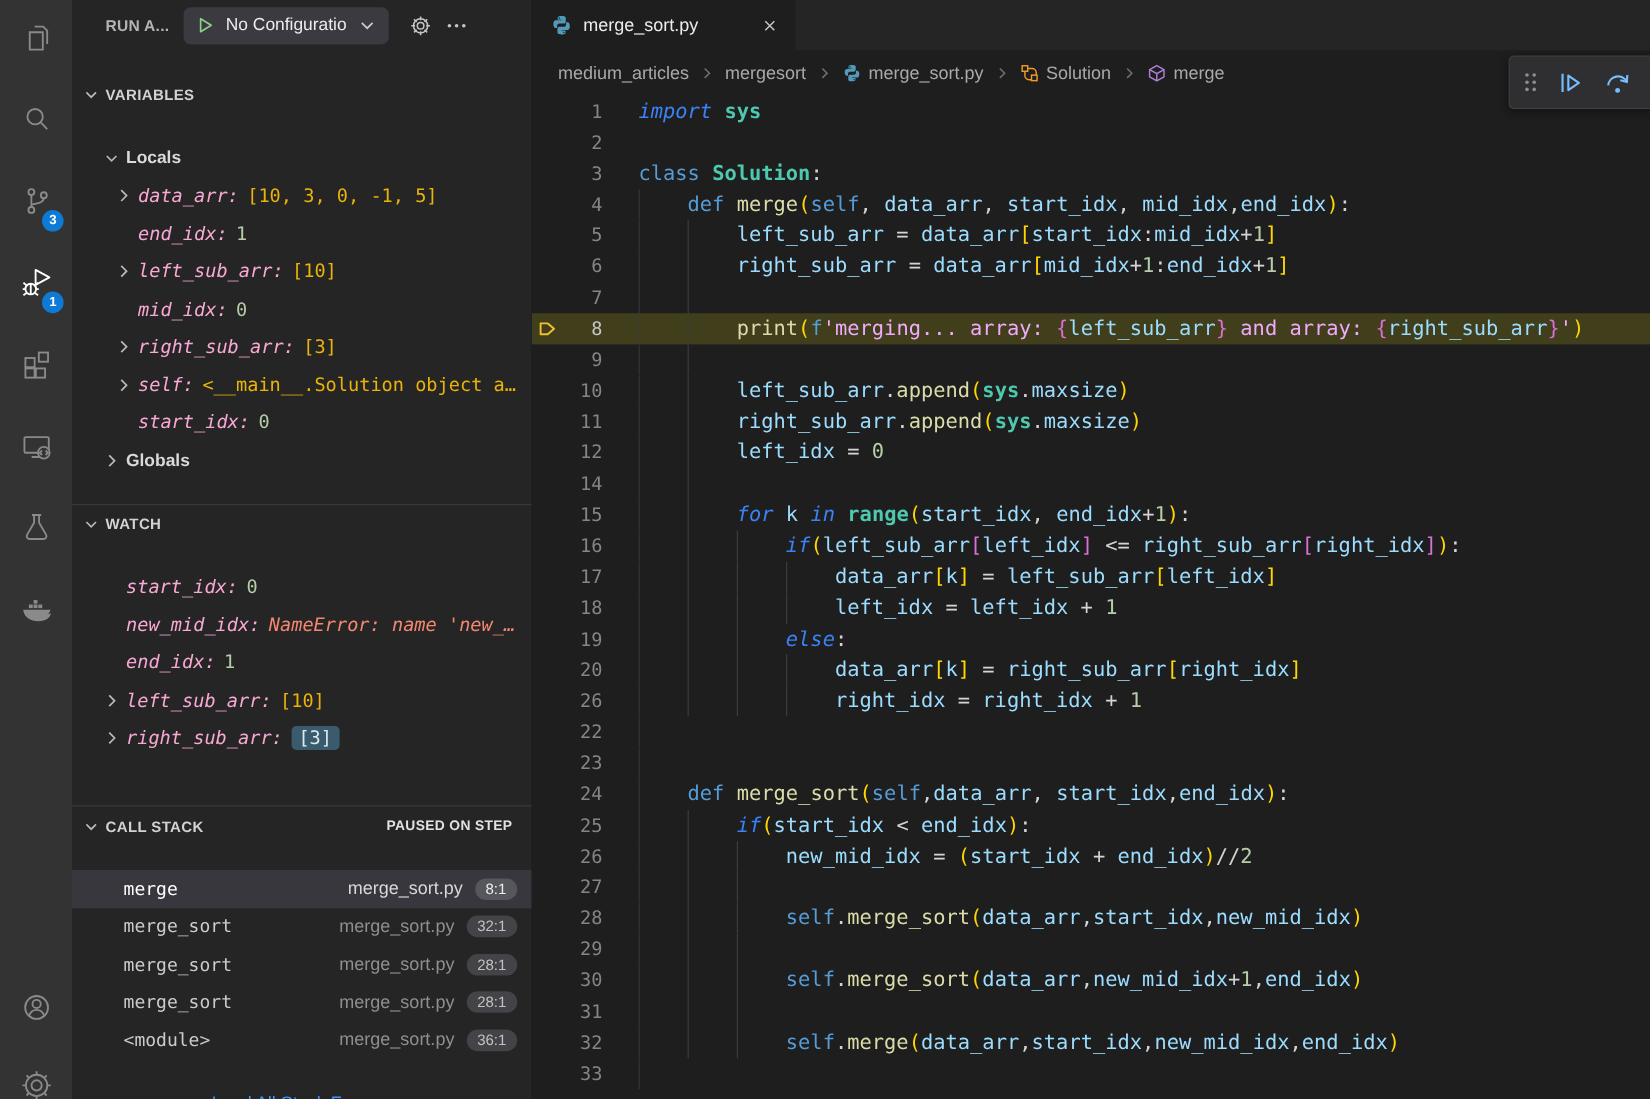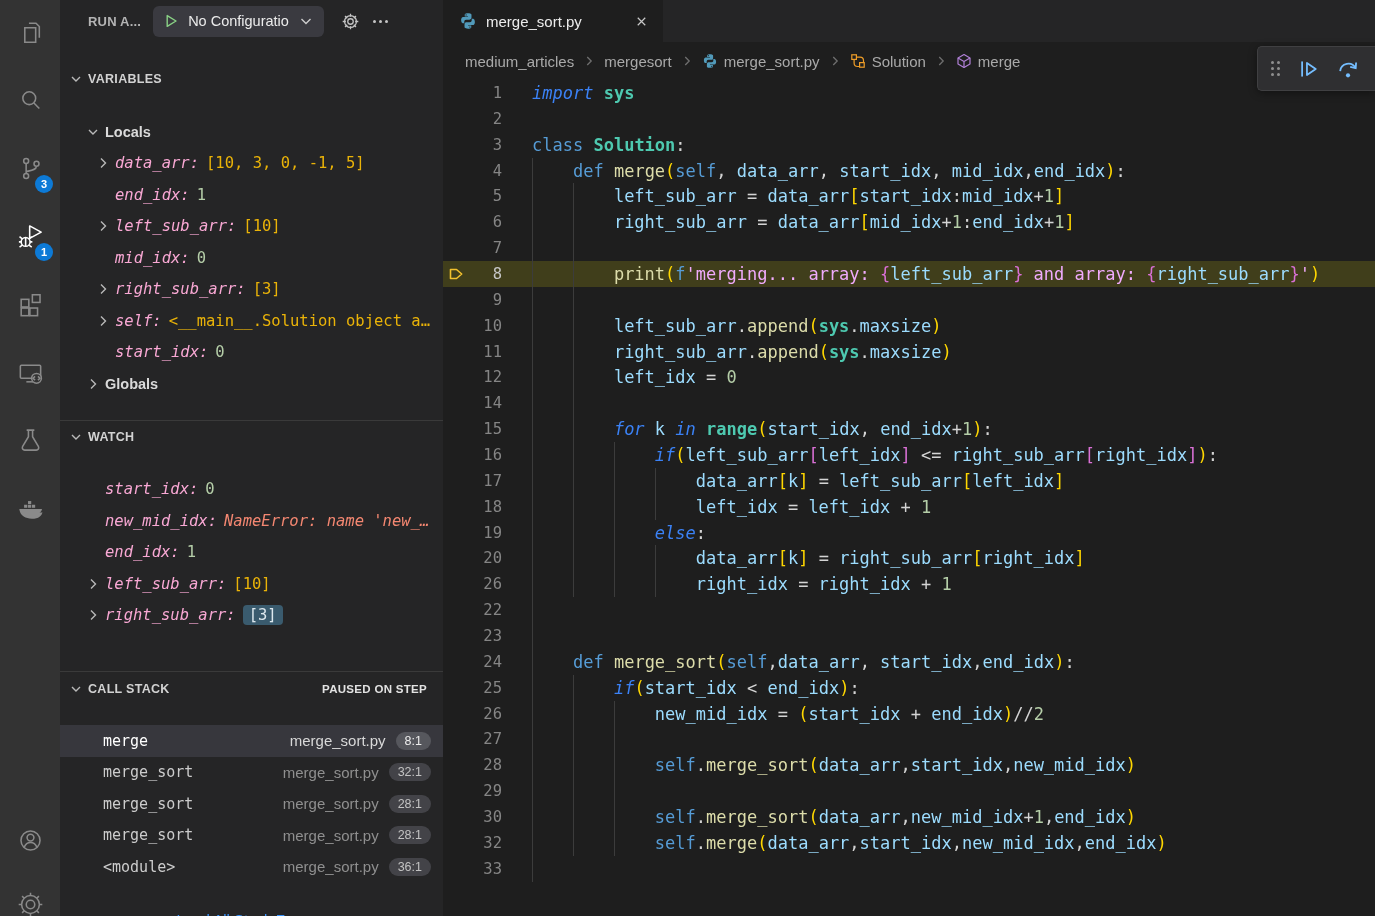--- a/index.html
+++ b/index.html
@@ -633,20 +633,25 @@
           <span class="ln">29</span>
           <span class="src"><b class="g" style="left: 0ch;"></b><b class="g" style="left: 4ch;"></b><b class="g" style="left: 8ch;"></b><span class="toks"></span></span>
         </div>
         <div class="cline">
           <span class="glyph"></span>
           <span class="ln">30</span>
           <span class="src"><b class="g" style="left: 0ch;"></b><b class="g" style="left: 4ch;"></b><b class="g" style="left: 8ch;"></b><span class="toks"><span class="tk-pl">            </span><span class="tk-k1">self</span><span class="tk-pl">.</span><span class="tk-fn">merge_sort</span><span class="tk-b0">(</span><span class="tk-vr">data_arr</span><span class="tk-pl">,</span><span class="tk-vr">new_mid_idx</span><span class="tk-pl">+</span><span class="tk-nu">1</span><span class="tk-pl">,</span><span class="tk-vr">end_idx</span><span class="tk-b0">)</span></span></span>
         </div>
         <div class="cline">
           <span class="glyph"></span>
+          <span class="ln">31</span>
+          <span class="src"><b class="g" style="left: 0ch;"></b><b class="g" style="left: 4ch;"></b><b class="g" style="left: 8ch;"></b><span class="toks"></span></span>
+        </div>
+        <div class="cline">
+          <span class="glyph"></span>
           <span class="ln">32</span>
           <span class="src"><b class="g" style="left: 0ch;"></b><b class="g" style="left: 4ch;"></b><b class="g" style="left: 8ch;"></b><span class="toks"><span class="tk-pl">            </span><span class="tk-k1">self</span><span class="tk-pl">.</span><span class="tk-fn">merge</span><span class="tk-b0">(</span><span class="tk-vr">data_arr</span><span class="tk-pl">,</span><span class="tk-vr">start_idx</span><span class="tk-pl">,</span><span class="tk-vr">new_mid_idx</span><span class="tk-pl">,</span><span class="tk-vr">end_idx</span><span class="tk-b0">)</span></span></span>
         </div>
         <div class="cline">
           <span class="glyph"></span>
           <span class="ln">33</span>
           <span class="src"><b class="g" style="left: 0ch;"></b><span class="toks"></span></span>
         </div>
       </div>
   </div>

